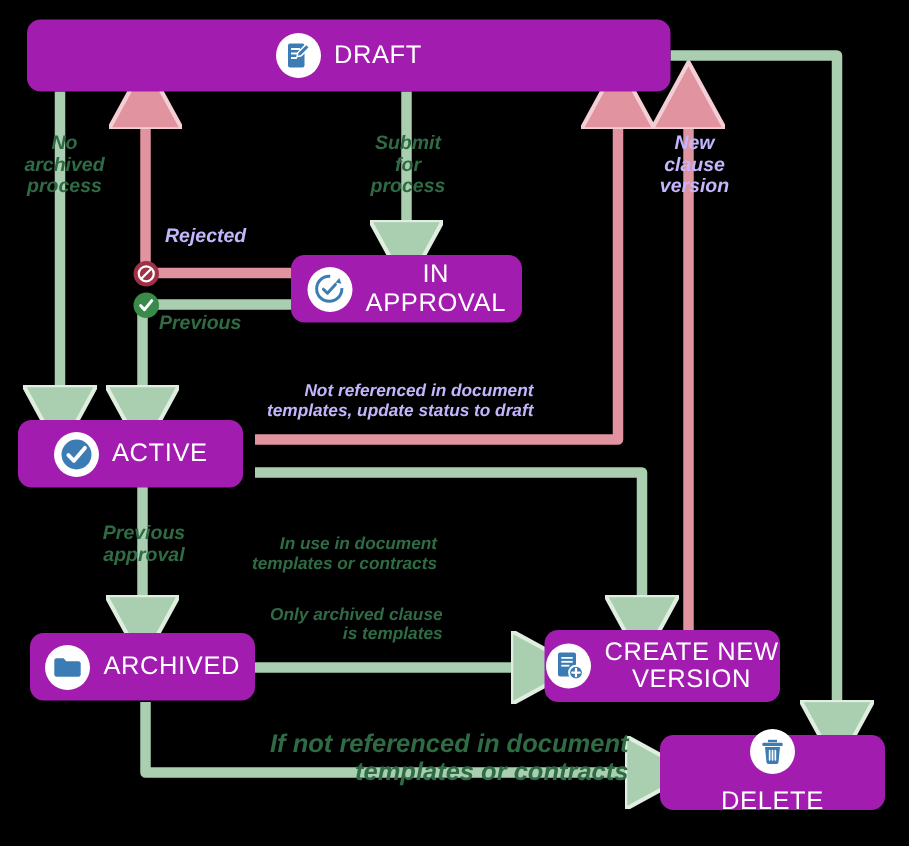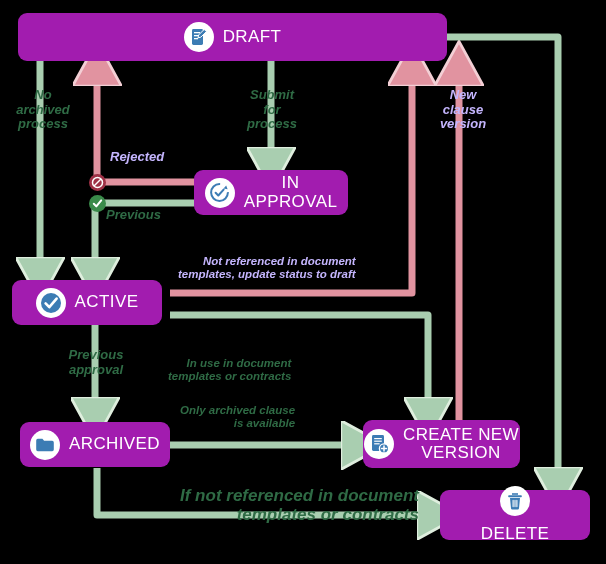--- a/index.html
+++ b/index.html
@@ -169,21 +169,21 @@
   <div class="elabel red lft" style="left:178px;top:255px;font-size:11.5px;">Not referenced in document
 templates, update status to draft</div>
 
   <div class="elabel green lft" style="left:168px;top:318px;font-size:11.5px;margin-top:39px;">In use in document
 templates or contracts</div>
 
   <div class="elabel green ctr" style="left:56px;top:348px;width:80px;font-size:13px;">Previous
 approval</div>
 
   <div class="elabel green lft" style="left:180px;top:404px;font-size:11.5px;">Only archived clause
-is available</div>
+is templates</div>
 
   <div class="elabel green lft" style="left:180px;top:486px;font-size:17px;">If not referenced in document
 templates or contracts</div>
 
   <div class="elabel red ctr" style="left:432px;top:88px;width:62px;font-size:13px;">New
 clause
 version</div>
 
 </div>
 

